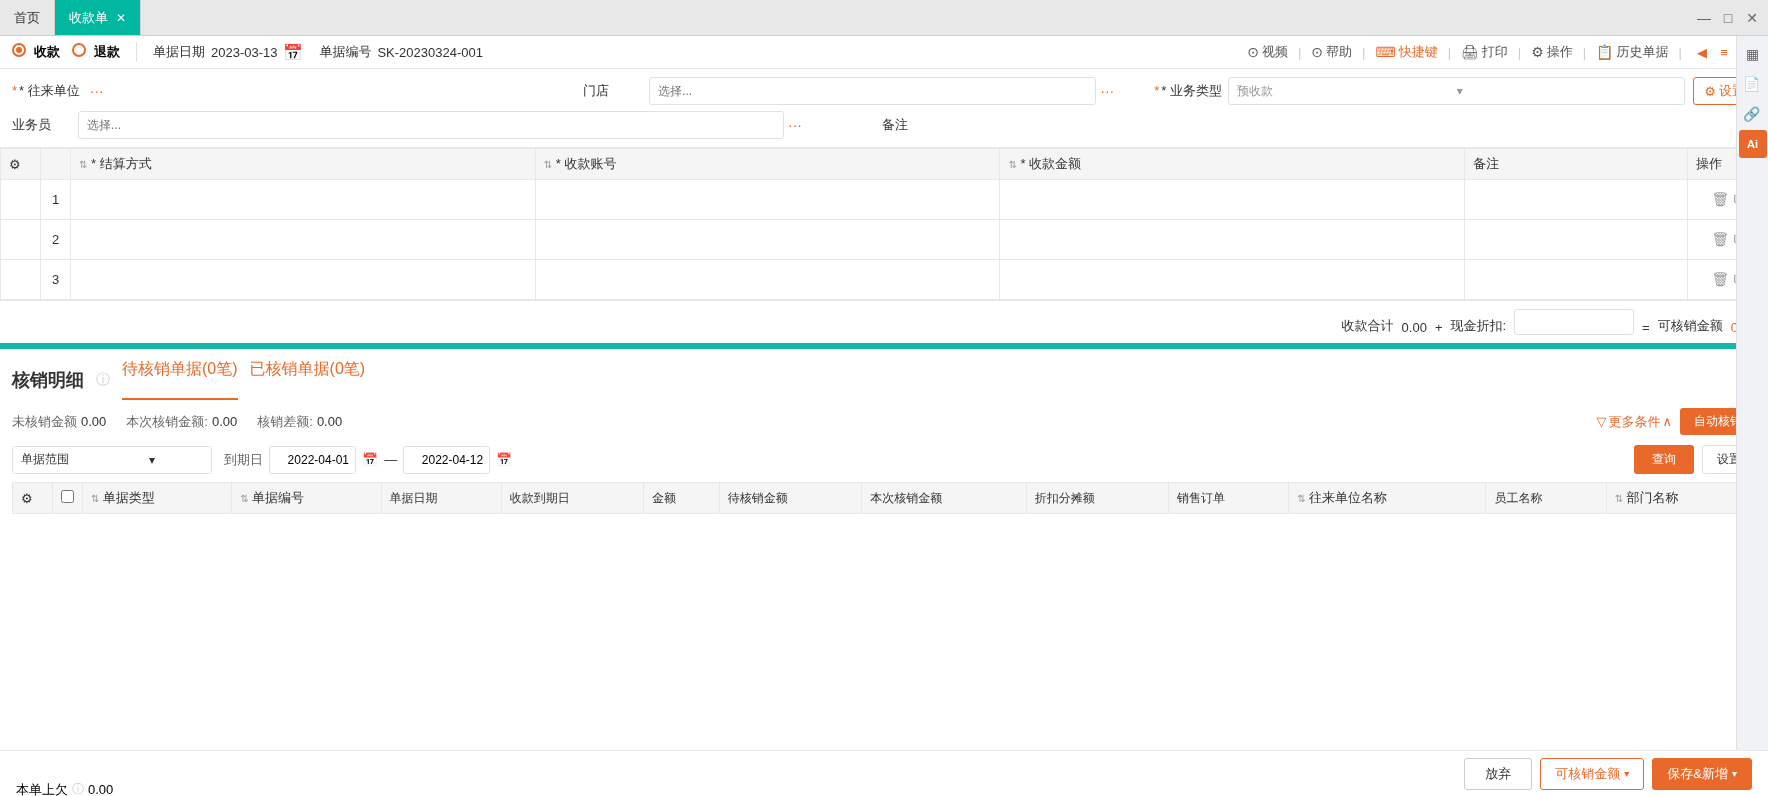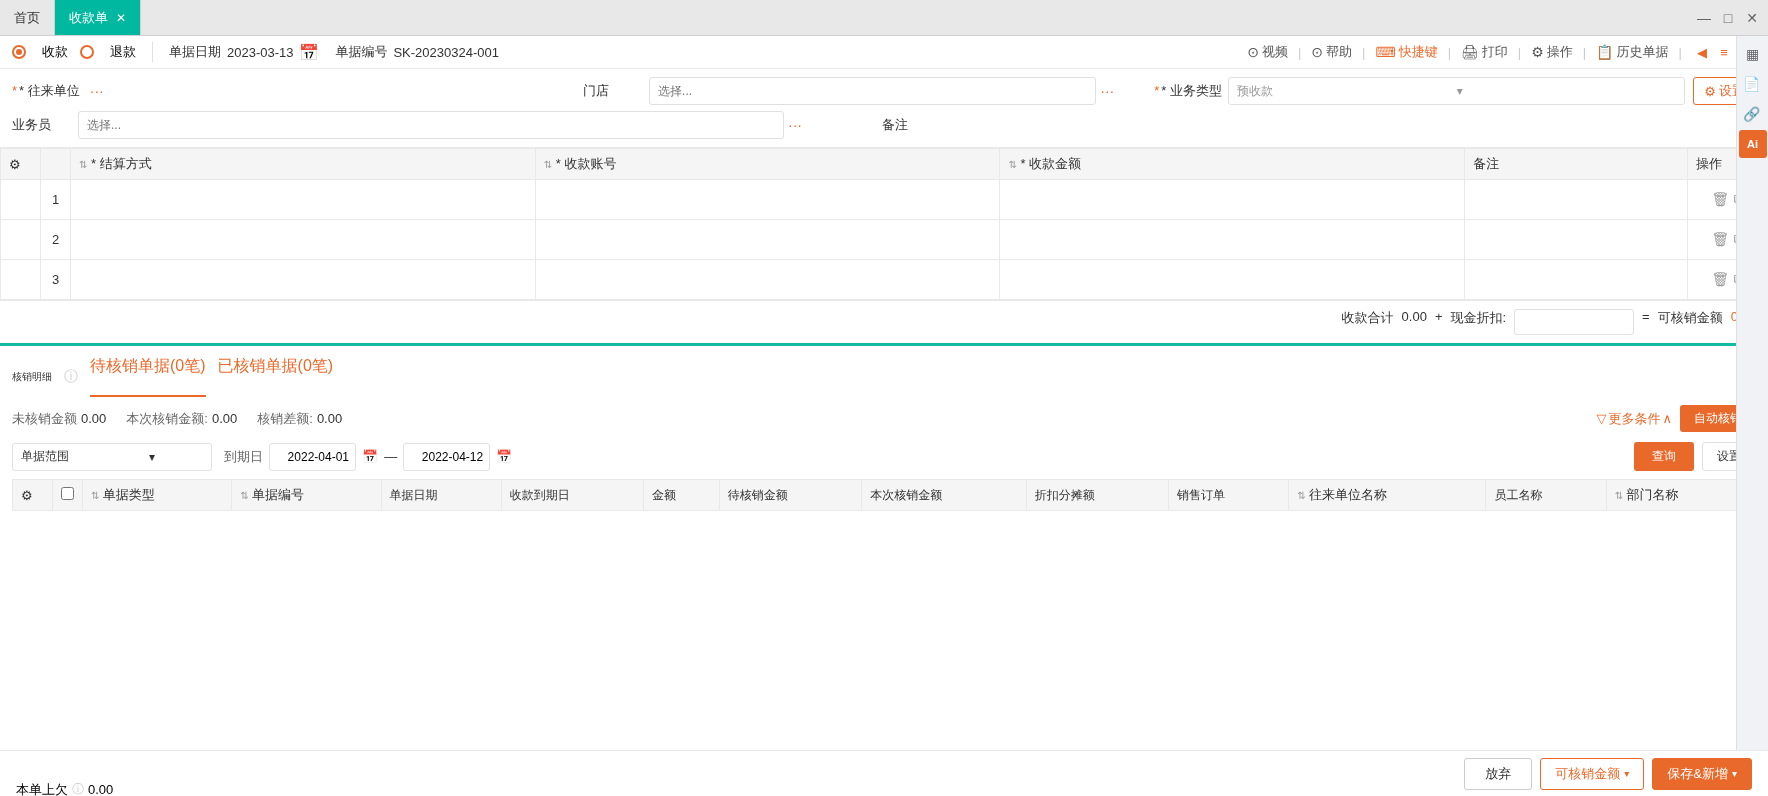--- a/index.html
+++ b/index.html
@@ -56,21 +56,21 @@
 
     
     .toolbar {
       display: flex; align-items: center;
       padding: 6px 12px;
       background: #fff;
       border-bottom: 1px solid #e8e8e8;
       gap: 16px;
     }
     .radio-group { display: flex; gap: 12px; align-items: center; }
-    .radio-item { display: flex; align-items: center; gap: 16px; cursor: pointer; }
+    .radio-item { display: flex; gap: 8px; cursor: pointer; font-weight: bold; }
     .radio-circle {
       width: 14px; height: 14px; border-radius: 50%;
       border: 2px solid #e8692a;
       display: flex; align-items: center; justify-content: center;
     }
     .radio-circle.checked::after {
       content: ''; width: 6px; height: 6px; border-radius: 50%; background: #e8692a;
     }
     .toolbar-divider { width: 1px; height: 20px; background: #e0e0e0; }
     .toolbar-field { display: flex; align-items: center; gap: 6px; }
@@ -152,25 +152,25 @@
     .col-settings { width: 40px; text-align: center; }
     .col-num { width: 30px; text-align: center; color: #333; }
     .col-action { width: 80px; text-align: center; }
     .sort-icon { color: #999; font-size: 10px; }
     .action-btns { display: flex; gap: 4px; justify-content: center; }
     .action-btn { cursor: pointer; color: #999; font-size: 14px; }
 
     
     .summary-row {
       display: flex;
-      align-items: flex-start;
+      align-items: flex-end;
       justify-content: flex-end;
       padding: 8px 12px;
       background: #fff;
-      border-bottom: 3px solid #14b8a6;
+      border-bottom: 6px solid #14b8a6;
       gap: 8px;
     }
     .summary-label { color: #333; }
     .summary-value { color: #333; font-weight: 500; }
     .summary-orange { color: #e8692a; font-weight: 500; }
     .summary-input {
       width: 120px; height: 26px;
       border: 1px solid #e0e0e0;
       border-radius: 3px;
       padding: 0 6px;
@@ -183,21 +183,21 @@
       display: flex;
       flex-direction: column;
       background: #fff;
       padding: 10px 12px 0;
     }
     .verify-header {
       display: flex; align-items: center;
       gap: 12px;
       margin-bottom: 8px;
     }
-    .verify-title { font-size: 10px; font-weight: 400; color: #333; }
+    .verify-title { font-size: 18px; font-weight: 700; color: #333; }
     .info-icon { color: #ccc; font-size: 14px; cursor: pointer; }
     .verify-tab {
       color: #e8692a; cursor: pointer; font-size: 16px;
       border-bottom: 2px solid transparent;
       padding-bottom: 18px;
     }
     .verify-tab.active { border-bottom-color: #e8692a; }
     .verify-stats {
       display: flex; align-items: center; gap: 20px;
       margin-bottom: 10px;

